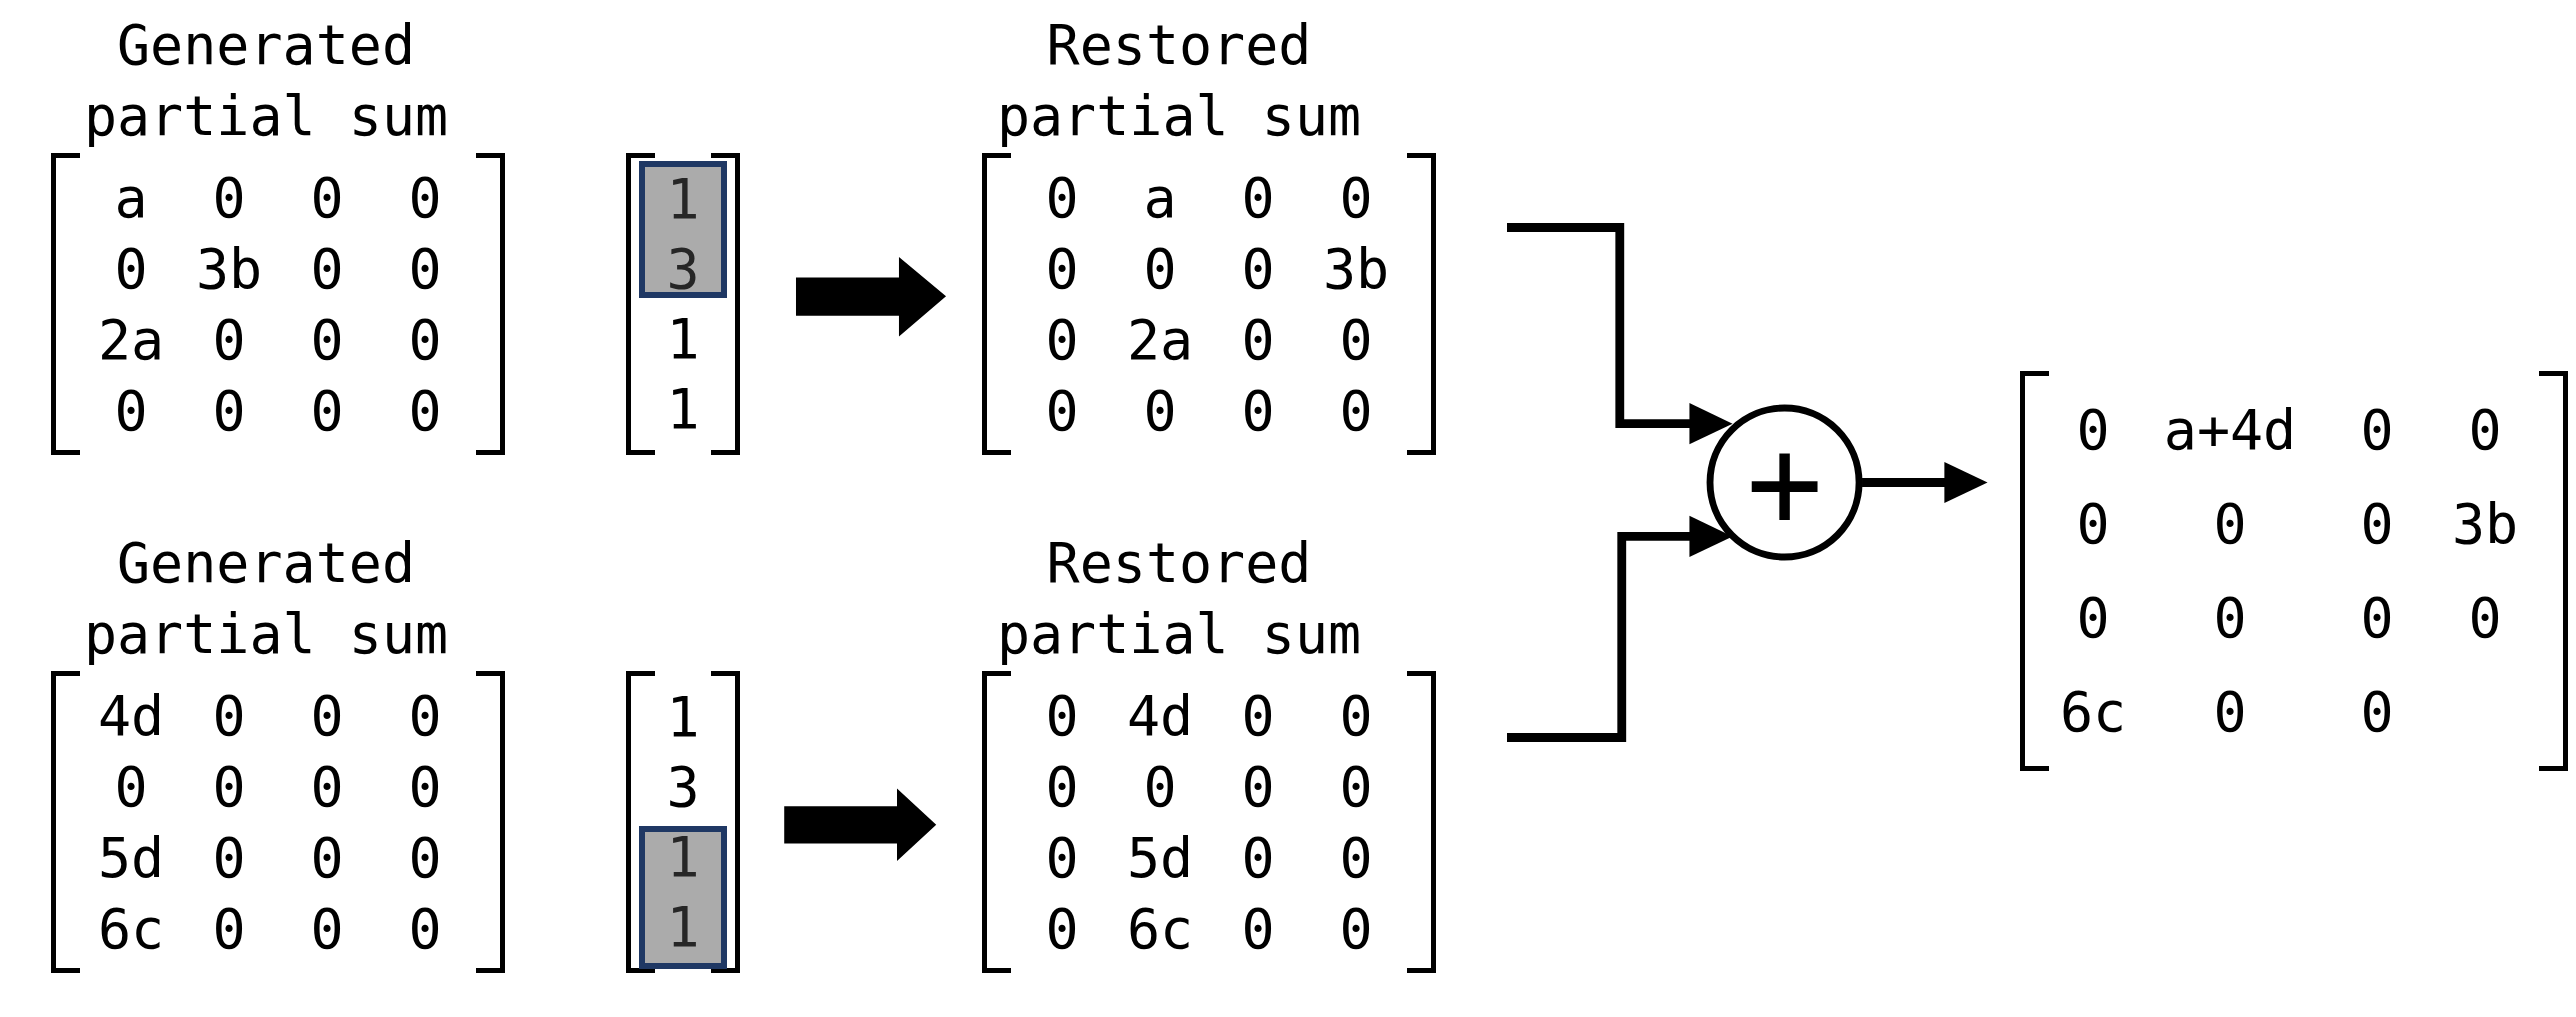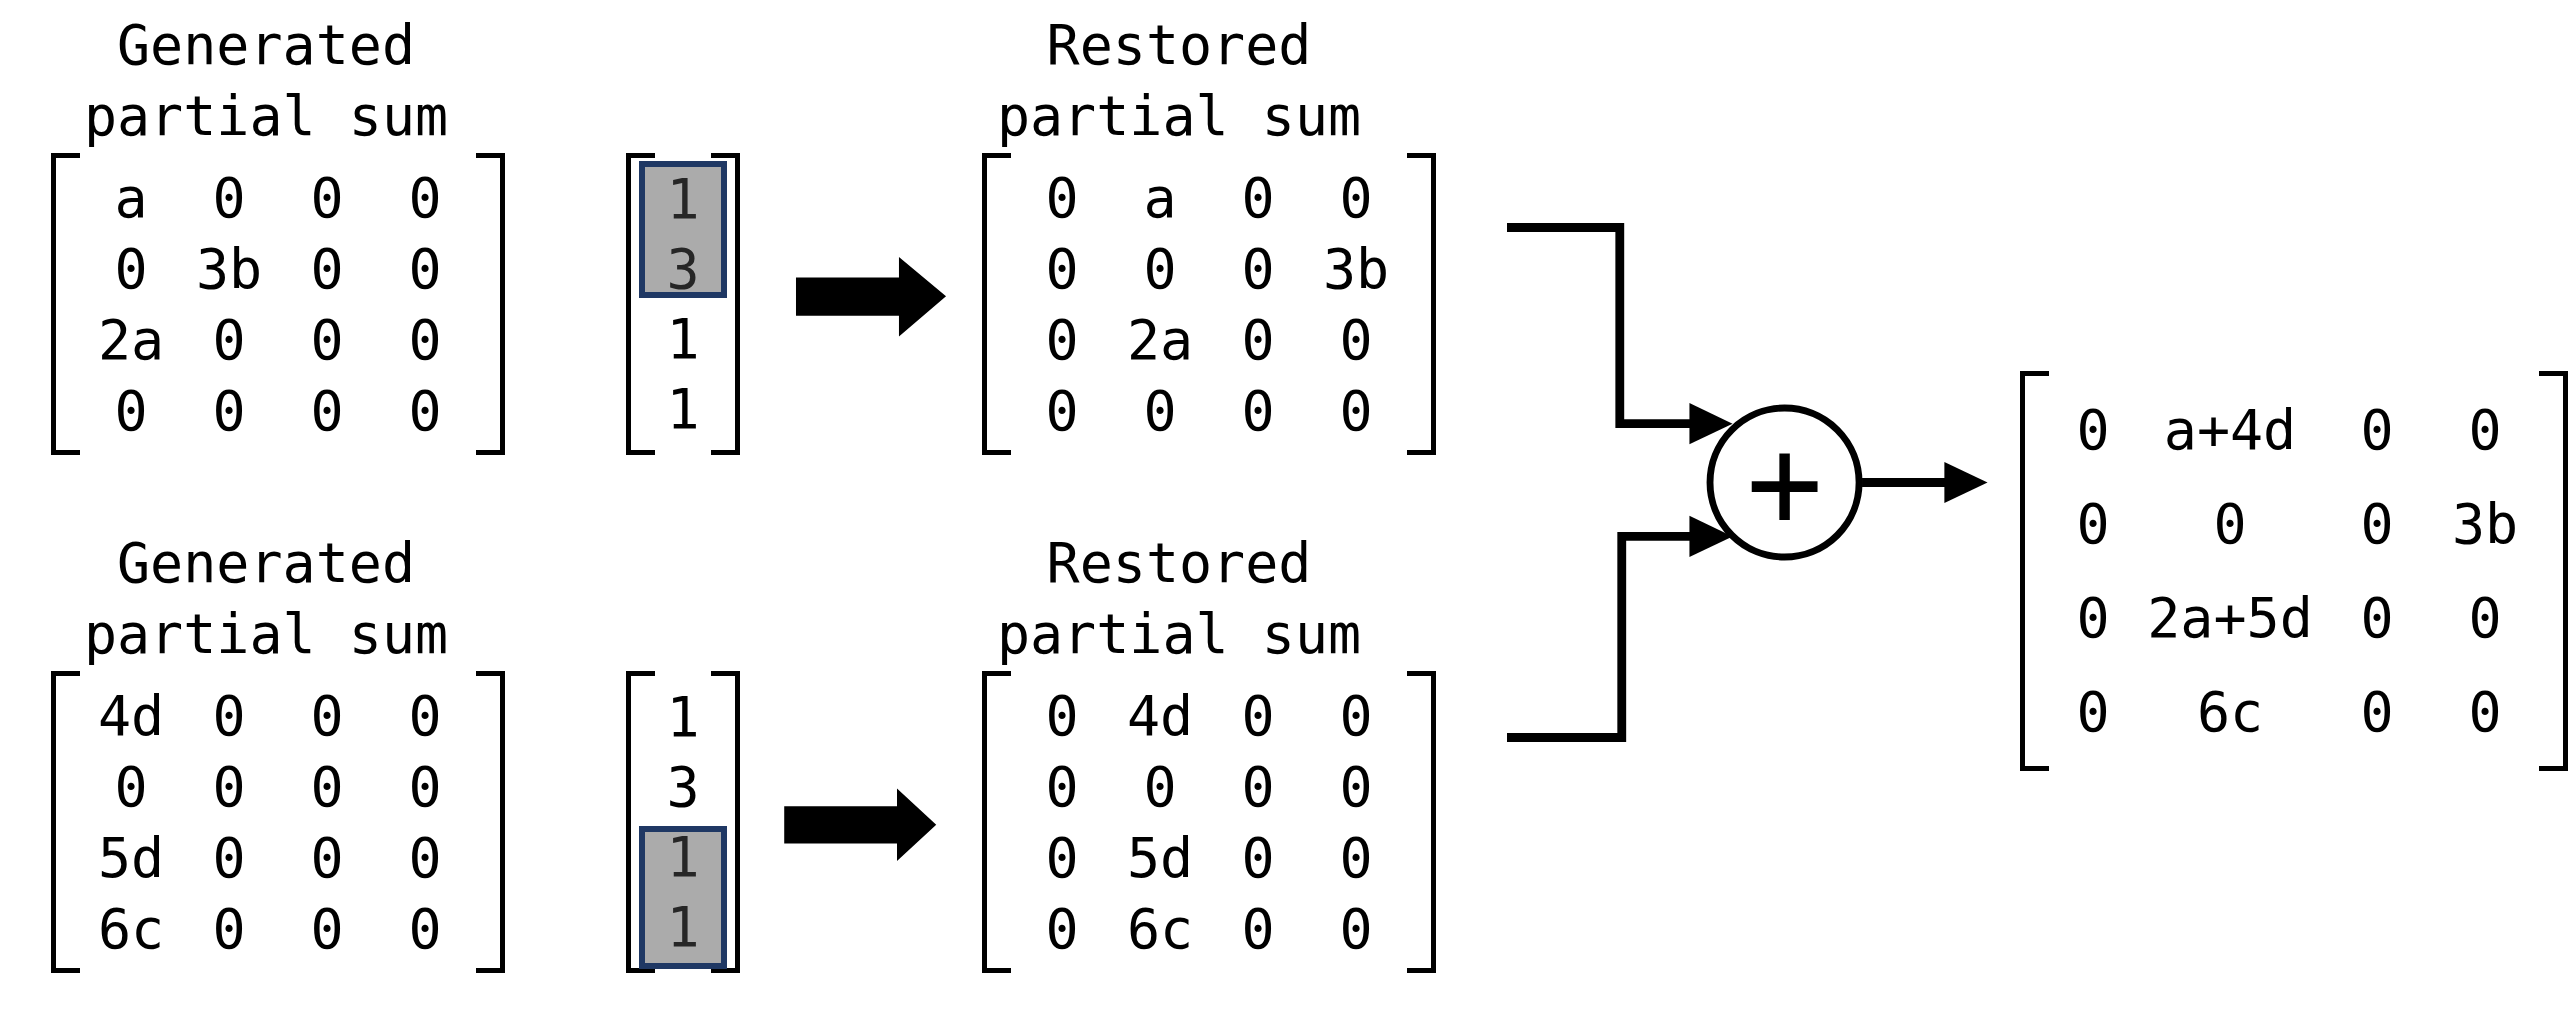--- a/index.html
+++ b/index.html
@@ -167,21 +167,20 @@
     <div class="cells">
       <span class="cell">0</span>
       <span class="cell">a+4d</span>
       <span class="cell">0</span>
       <span class="cell">0</span>
       <span class="cell">0</span>
       <span class="cell">0</span>
       <span class="cell">0</span>
       <span class="cell">3b</span>
       <span class="cell">0</span>
-      <span class="cell">2a+5d</span>
       <span class="cell">0</span>
       <span class="cell">0</span>
       <span class="cell">0</span>
       <span class="cell">6c</span>
       <span class="cell">0</span>
       <span class="cell">0</span>
     </div>
     <div class="br r"></div>
   </div>
 

